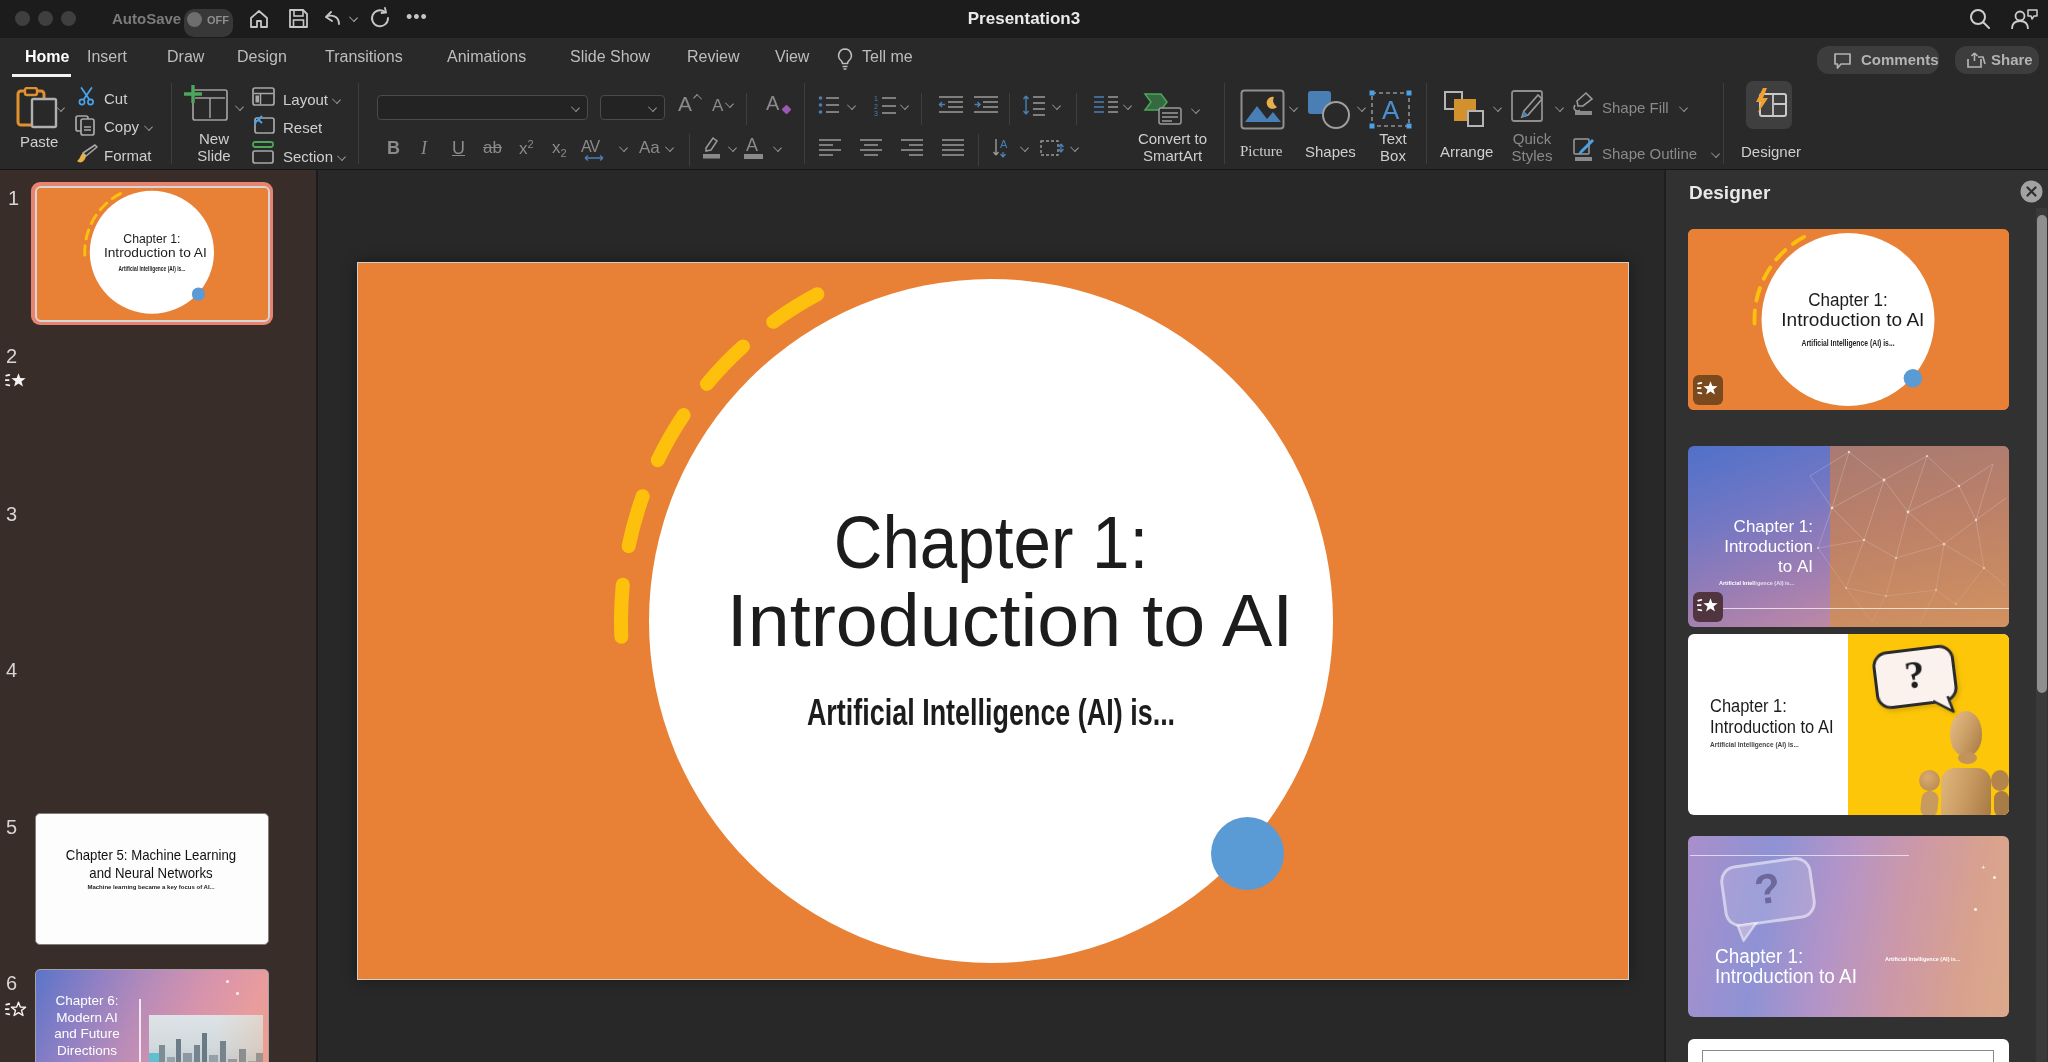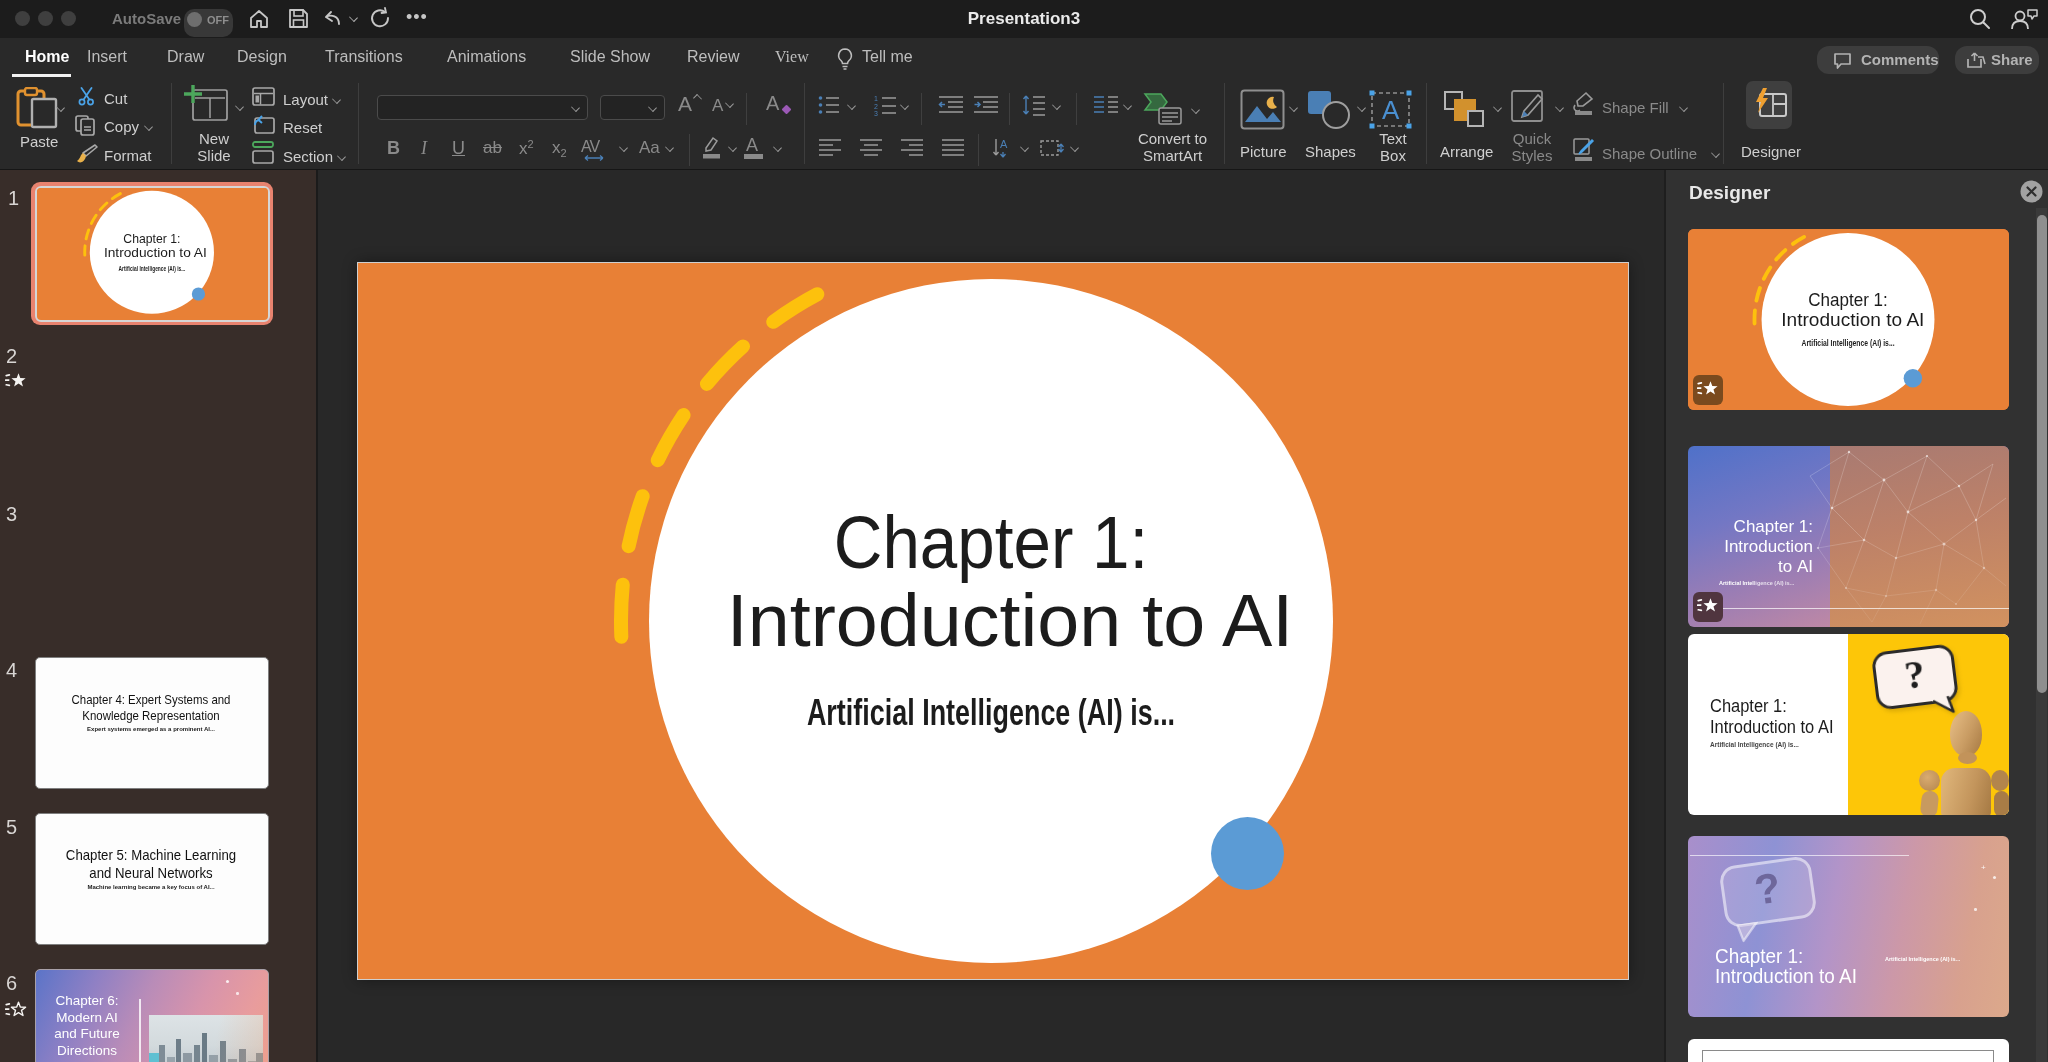--- a/index.html
+++ b/index.html
@@ -91,21 +91,21 @@
 
   <div id="menubar">
     <div class="tab active" style="left:25px;">Home</div>
     <div class="tab" style="left:87px;">Insert</div>
     <div class="tab" style="left:167px;">Draw</div>
     <div class="tab" style="left:237px;">Design</div>
     <div class="tab" style="left:325px;">Transitions</div>
     <div class="tab" style="left:447px;">Animations</div>
     <div class="tab" style="left:570px;">Slide Show</div>
     <div class="tab" style="left:687px;">Review</div>
-    <div class="tab" style="left:775px;font-family:Liberation Serif, serif;">View</div>
+    <div class="tab" style="left:775px;">View</div>
     <div class="tab" style="left:862px;">Tell me</div>
     <svg class="abs" style="left:836px; top:10px;" width="18" height="22" viewBox="0 0 18 22">
       <path d="M9 1 a6.5 6.5 0 0 1 4 11.5 c-1 1 -1.5 2 -1.5 3 h-5 c0 -1 -0.5 -2 -1.5 -3 A6.5 6.5 0 0 1 9 1 Z" fill="none" stroke="#bdbdbd" stroke-width="1.6"></path>
       <path d="M6.5 18.5 h5 M7.5 21 h3" stroke="#bdbdbd" stroke-width="1.5"></path>
     </svg>
     <div id="homeline"></div>
     <div class="topbtn" style="left:1817px; width:122px; padding-left:44px;">Comments</div>
     <svg class="abs" style="left:1833px; top:14px;" width="19" height="17" viewBox="0 0 19 17">
       <path d="M2 2 h15 v10 h-9 l-3.5 4 v-4 h-2.5 Z" fill="none" stroke="#b3b3b3" stroke-width="1.7" stroke-linejoin="round"></path>
     </svg>
@@ -282,21 +282,21 @@
     <div class="cv" style="left:1192px; top:28px;"></div>
     <div class="rsmall" style="left:1130px; top:53px; width:85px; text-align:center; line-height:16.5px;">Convert to<br>SmartArt</div>
     <div class="rdiv" style="left:1224px;"></div>
 
     <svg class="abs" style="left:1240px; top:11px;" width="45" height="41" viewBox="0 0 45 41">
       <rect x="1.5" y="1.5" width="42" height="38" rx="3" fill="none" stroke="#8f8f8f" stroke-width="2"></rect>
       <path d="M5 33 L17 17 L27 30 L33 23 L41 33 Z" fill="#4a7fb5"></path>
       <path d="M34 8 a6 6 0 1 0 3 10 a7.5 7.5 0 0 1 -3 -10" fill="#e8b04a"></path>
     </svg>
     <div class="cv" style="left:1290px; top:26px;"></div>
-    <div class="rsmall" style="left:1240px; top:65px;">Picture</div>
+    <div class="rsmall" style="left:1240px; top:65px;font-family:Liberation Serif, serif;">Picture</div>
     <svg class="abs" style="left:1306px; top:11px;" width="48" height="41" viewBox="0 0 48 41">
       <rect x="2" y="2" width="23" height="23" rx="3" fill="#4a7fb5"></rect>
       <circle cx="30" cy="26" r="13" fill="#292929" stroke="#9f9f9f" stroke-width="2"></circle>
     </svg>
     <div class="cv" style="left:1358px; top:26px;"></div>
     <div class="rsmall" style="left:1305px; top:65px;">Shapes</div>
     <svg class="abs" style="left:1368px; top:11px;" width="45" height="41" viewBox="0 0 45 41">
       <rect x="4" y="4" width="37" height="33" fill="none" stroke="#8f8f8f" stroke-width="1.6" stroke-dasharray="4 3"></rect>
       <rect x="1.5" y="1.5" width="5" height="5" fill="#4aa3e8"></rect>
         <rect x="38.5" y="1.5" width="5" height="5" fill="#4aa3e8"></rect>
@@ -373,24 +373,20 @@
           <div class="bdot"></div>
           <div class="tl1">Chapter 1:</div>
           <div class="tl2">Introduction to AI</div>
           <div class="t2">Artificial Intelligence (AI) is...</div>
         </div>
       </div>
     </div>
 
 
 
-    <div class="thumbw" style="top:487px;">
-      <div class="abs" style="left:0; top:34px; width:230px; text-align:center; font-size:13px; line-height:15.5px; color:#111; transform:scaleX(0.88);">Chapter 4: Expert Systems and<br>Knowledge Representation</div>
-      <div class="abs" style="left:0; top:68px; width:230px; text-align:center; font-size:6px; font-weight:700; color:#222;">Expert systems emerged as a prominent AI...</div>
-    </div>
 
     <div class="thumbw" style="top:643px;">
       <div class="abs" style="left:0; top:32px; width:230px; text-align:center; font-size:15px; line-height:17.5px; color:#111; transform:scaleX(0.88);">Chapter 5: Machine Learning<br>and Neural Networks</div>
       <div class="abs" style="left:0; top:70px; width:230px; text-align:center; font-size:6px; font-weight:700; color:#222;">Machine learning became a key focus of AI...</div>
     </div>
 
     <div class="thumbw" style="top:799px; height:132px; border:1.5px solid #a8a0a8; background:linear-gradient(115deg,#5b74c8 0%, #8f80c4 22%, #b98cb8 42%, #d894ab 62%, #e89c9d 80%, #efa188 100%); overflow:hidden;">
       <div class="abs" style="left:6px; top:23px; width:90px; text-align:center; font-size:13.5px; line-height:16.5px; color:#fff;">Chapter 6:<br>Modern AI<br>and Future<br>Directions</div>
       <div class="abs" style="left:103px; top:29px; width:1.5px; height:72px; background:rgba(255,255,255,0.8);"></div>
       <div class="abs" style="left:113px; top:45px; width:114px; height:86px; background:linear-gradient(180deg,#dde3e6 0%, #d3dadd 35%, #c2ccd1 60%, #aab7bf 100%);">

